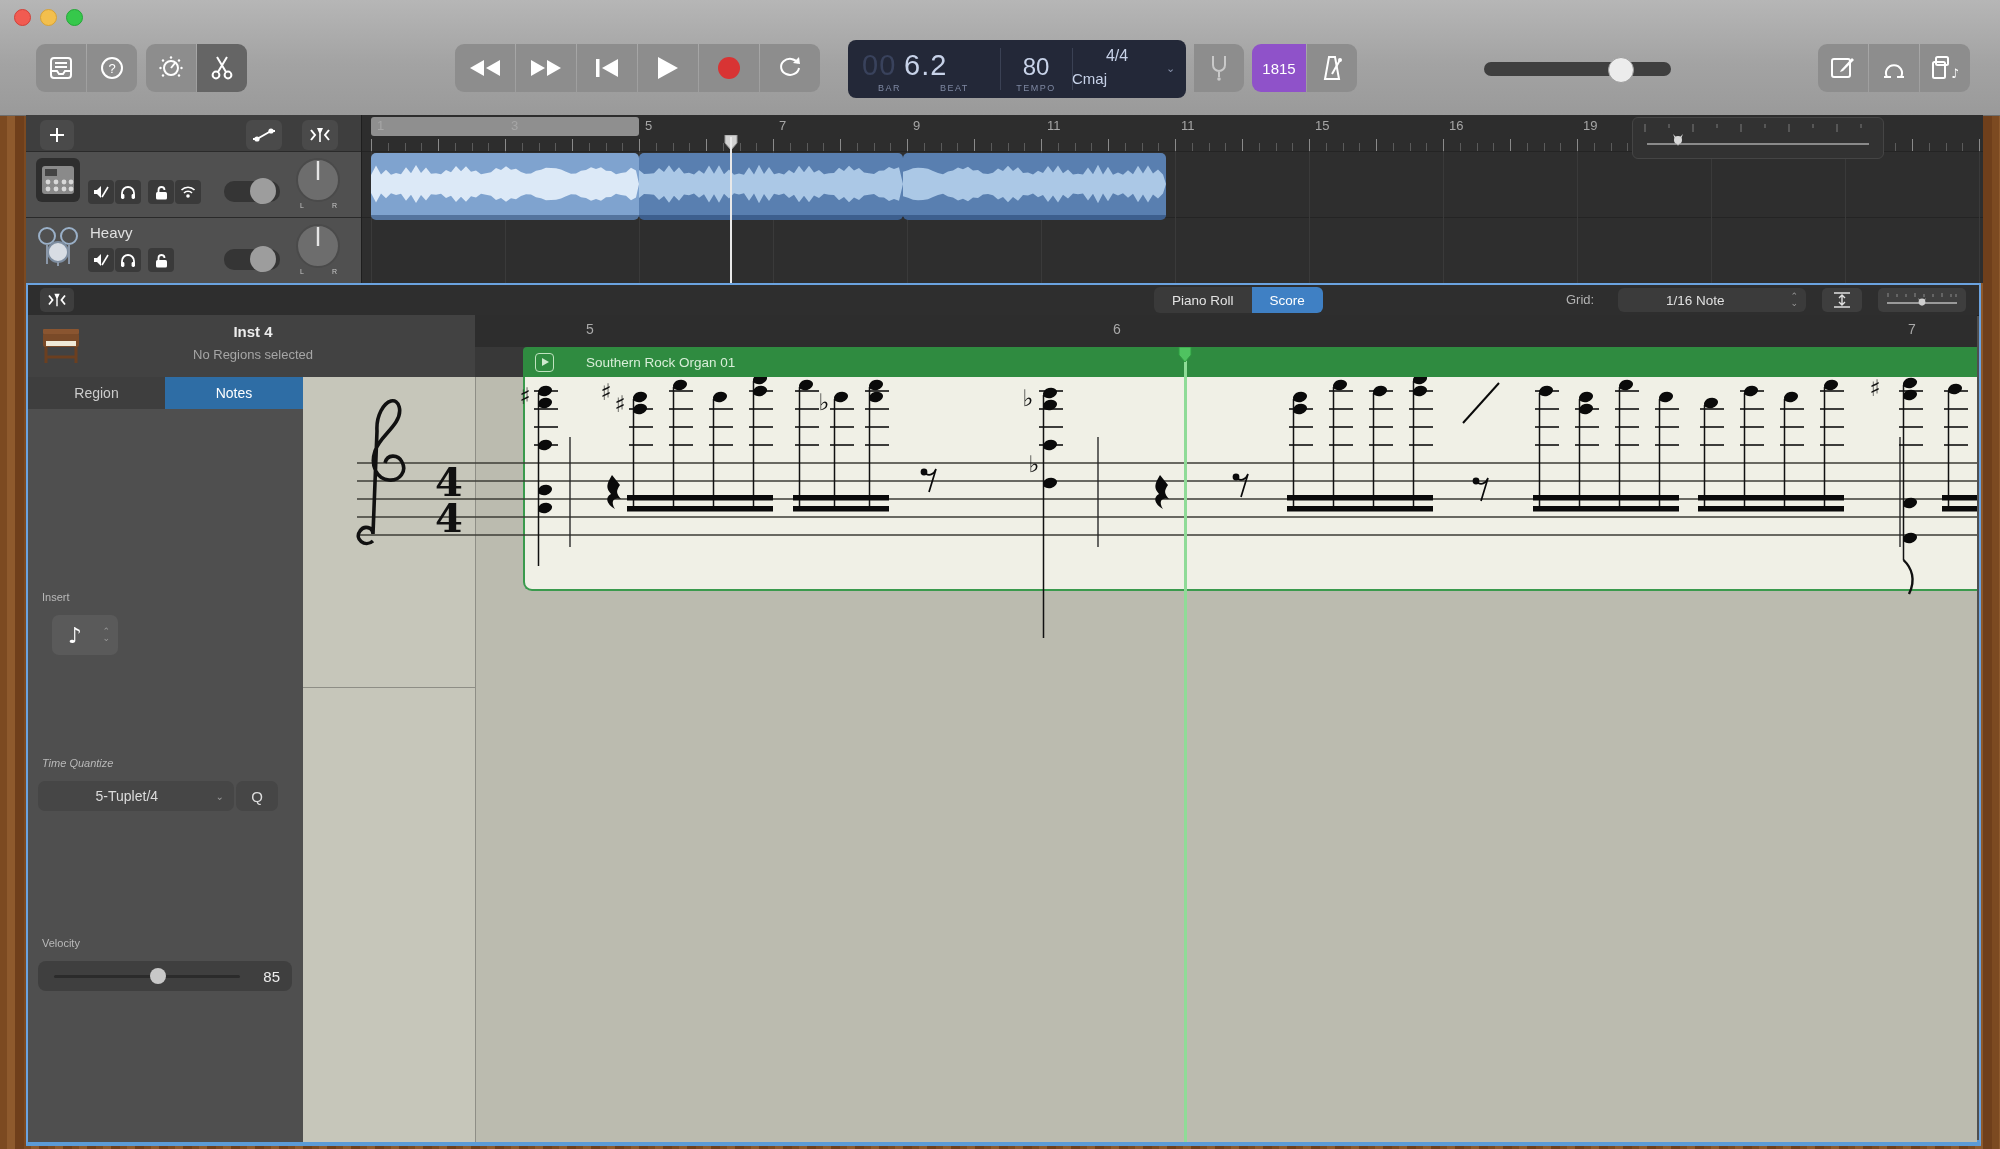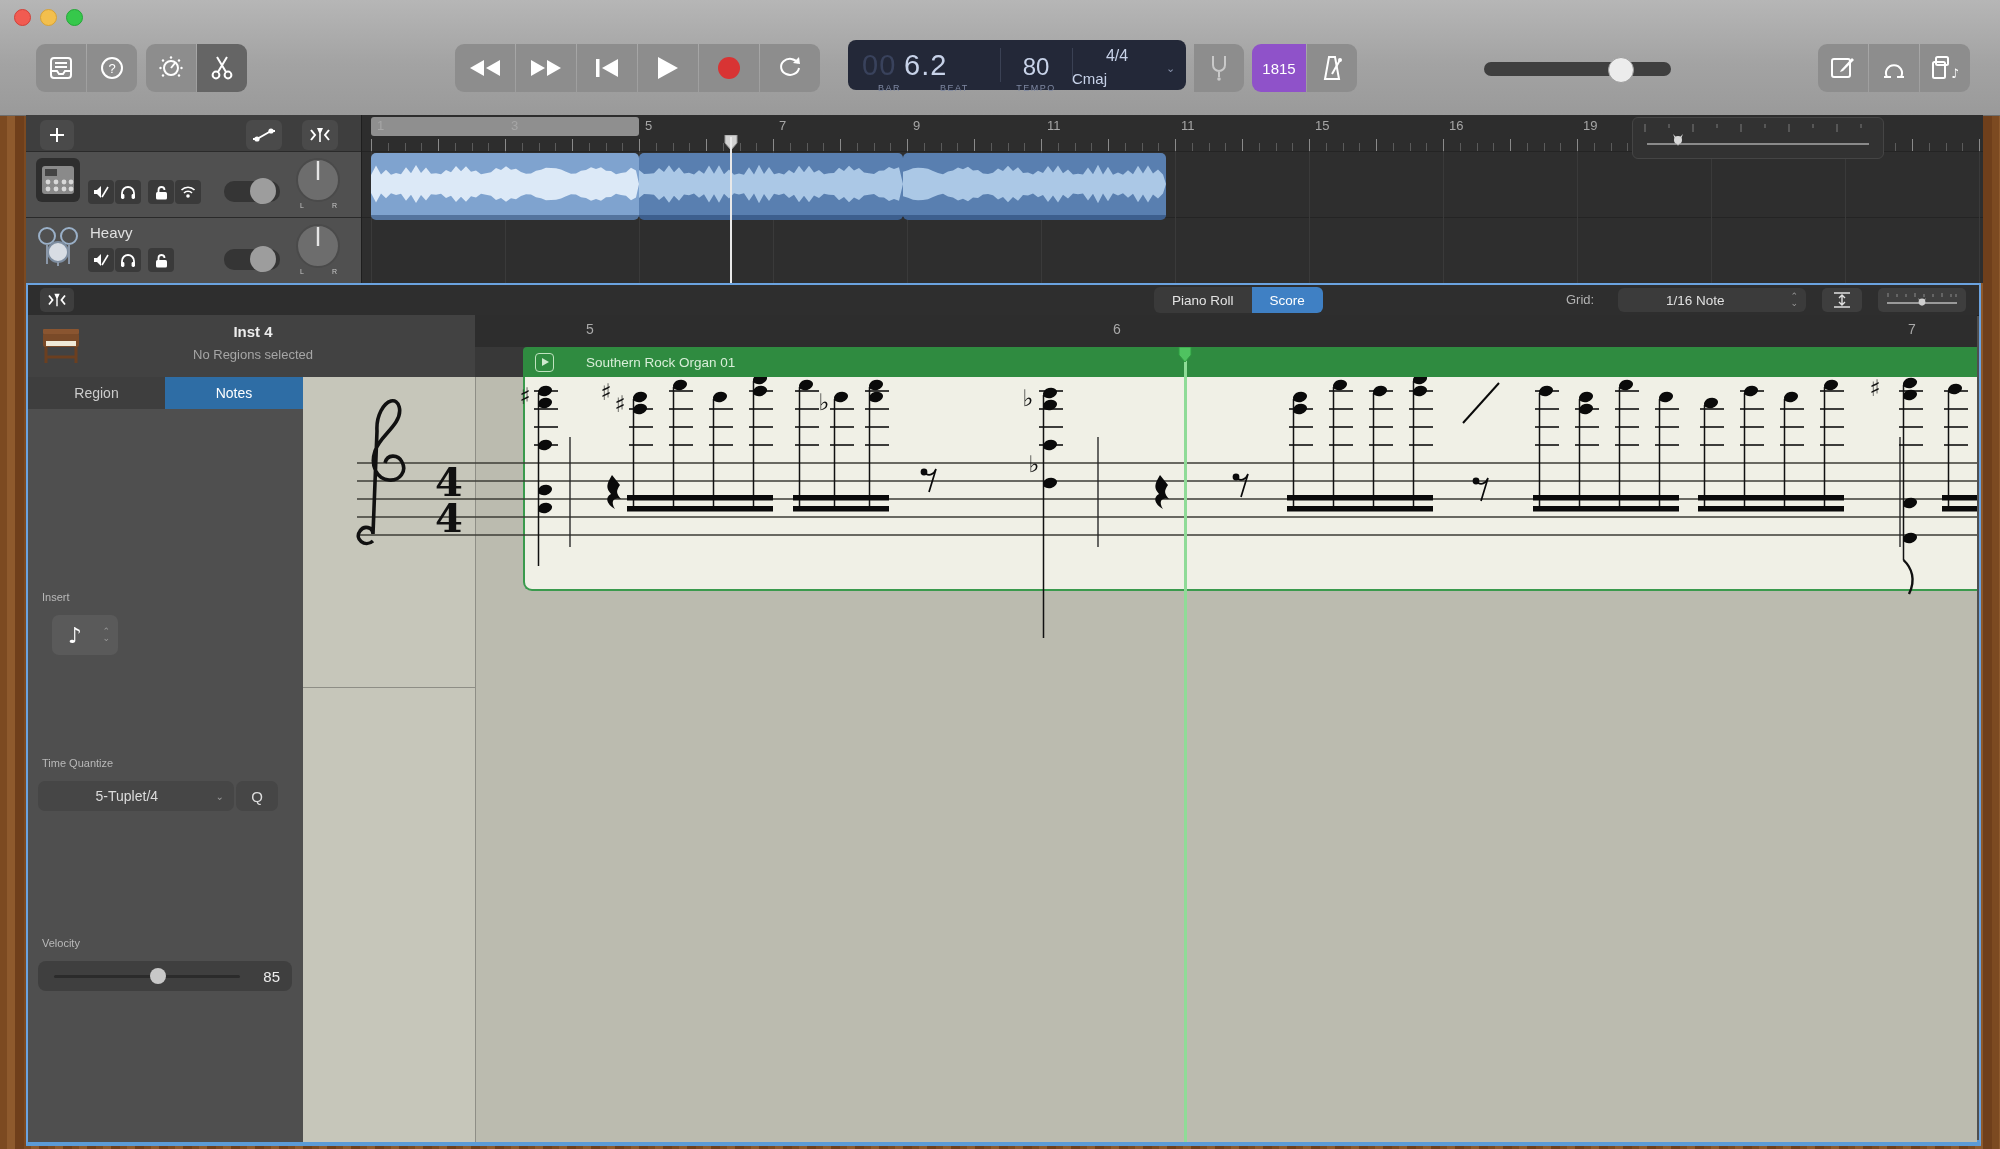--- a/index.html
+++ b/index.html
@@ -16,21 +16,21 @@
     border-radius:2px;vertical-align:-3px;margin-right:6px;position:relative;}
   #title .doc:after{content:"";position:absolute;left:5px;top:2px;width:3px;height:10px;background:#8a6a42;border-radius:1px;}
   .tbtn{height:48px;background:#8d8d8d;border-radius:9px;display:flex;align-items:center;justify-content:center;}
   .tbtn.sel{background:#656565;}
   .tbtn svg{display:block;}
   .grp .tbtn{border-radius:0;}
   .grp .tbtn:first-child{border-radius:9px 0 0 9px;}
   .grp .tbtn:last-child{border-radius:0 9px 9px 0;}
   .grp{display:flex;gap:1px;position:absolute;top:44px;}
   
-  #lcd{left:848px;top:40px;width:338px;height:50px;background:#232838;border-radius:8px;color:#c7d2e8;}
+  #lcd{left:848px;top:40px;width:338px;height:58px;background:#232838;border-radius:8px;color:#c7d2e8;}
   .lcdsec{position:absolute;top:0;height:100%;}
   .lcddiv{position:absolute;top:8px;bottom:8px;width:1px;background:#3a4154;}
   .lcdbig{font-size:29px;letter-spacing:1px;}
   .lcdlab{font-size:9px;color:#7e88a2;letter-spacing:1.5px;}
   
   #tracks{left:26px;top:115px;width:1957px;height:168px;background:#2b2b2b;overflow:hidden;}
   #tpanel{left:0;top:0;width:335px;height:168px;background:#3e3e3e;}
   .trow{left:0;width:335px;background:#505050;border-top:1px solid #2a2a2a;}
   .sqbtn{background:#4a4a4a;border-radius:6px;display:flex;align-items:center;justify-content:center;}
   .mbtn{background:#3a3a3a;border-radius:4px;display:flex;align-items:center;justify-content:center;}
@@ -600,21 +600,21 @@
     <div class="abs itab" style="left:137px;width:138px;background:#2e6da5;color:#fff;">
         <span>Notes</span>
       </div>
 
     <div id="inspbody" class="abs">
       <div class="ilab" style="left:14px;top:182px;">Insert</div>
       <div class="ctl" style="left:24px;top:206px;width:66px;height:40px;background:#5a5a5a;">
         <span style="margin-left:16px;font-size:22px;color:#fff;font-family:'DejaVu Sans',sans-serif;">♪</span>
         <span class="chev2">⌃<br>⌄</span>
       </div>
-      <div class="ilab" style="left:14px;top:348px;">Time Quantize</div>
+      <div class="ilab" style="left:14px;top:348px;font-style:italic;">Time Quantize</div>
       <div class="ctl" style="left:10px;top:372px;width:196px;height:30px;font-size:14px;">
         <span style="margin:0 auto;">5-Tuplet/4</span>
         <span style="margin-right:10px;color:#9a9a9a;font-size:10px;">⌄</span>
       </div>
       <div class="ctl" style="left:208px;top:372px;width:42px;height:30px;font-size:15px;">
         <span style="margin:0 auto;">Q</span>
       </div>
       <div class="ilab" style="left:14px;top:528px;">Velocity</div>
       <div class="ctl" style="left:10px;top:552px;width:254px;height:30px;background:#3f3f3f;border-radius:8px;">
         <div class="abs" style="left:16px;top:14px;width:186px;height:3px;background:#2b2b2b;border-radius:2px;"></div>

